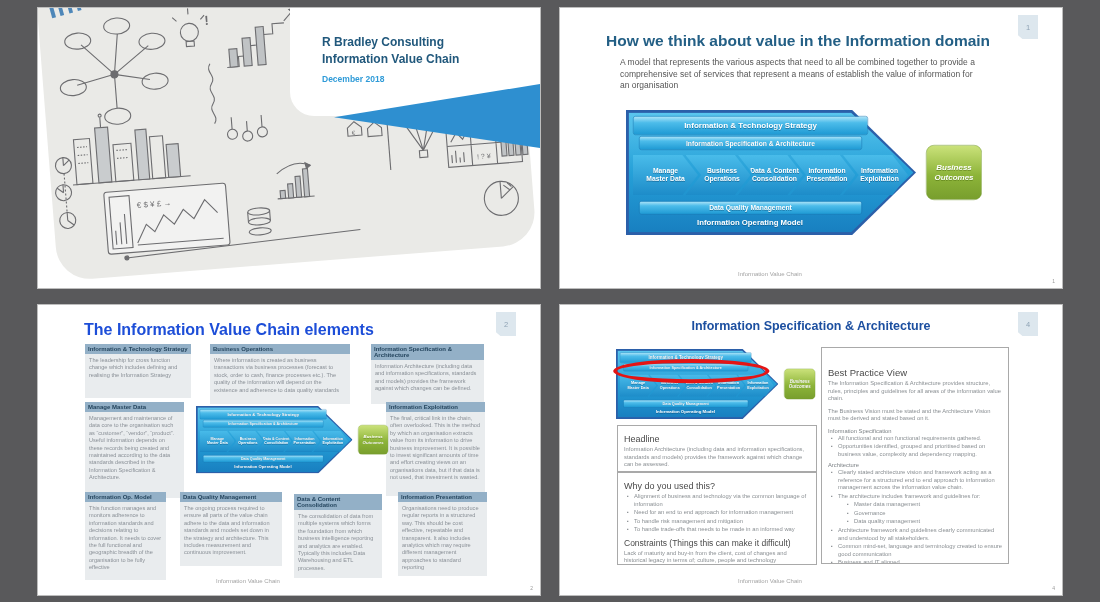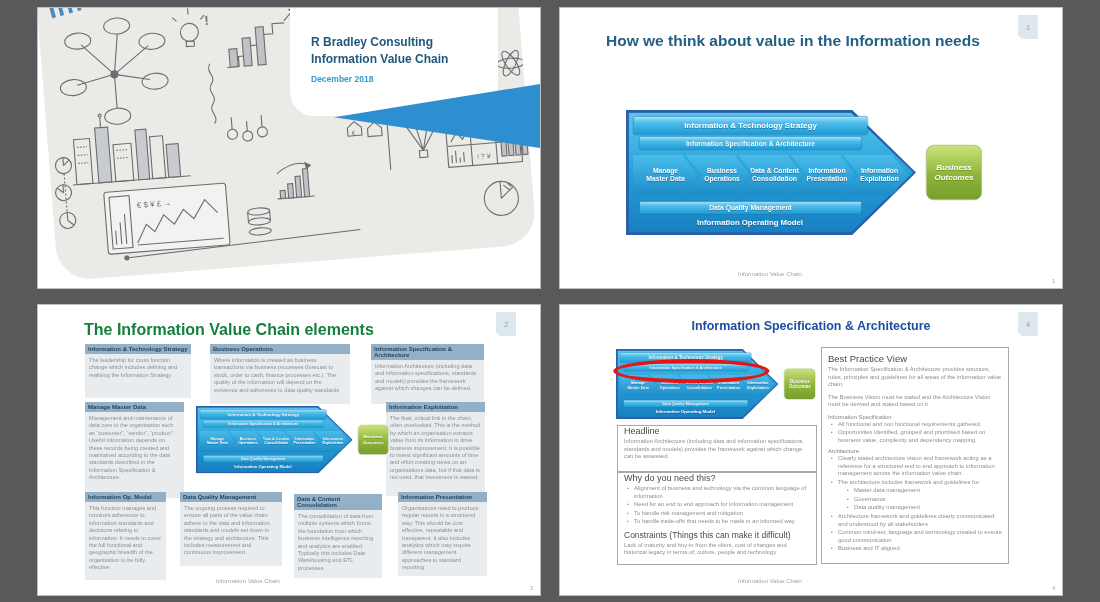--- a/index.html
+++ b/index.html
@@ -17,22 +17,22 @@
          clip-path:polygon(0 0,100% 0,100% 100%,22% 100%,0 84%);}
   .sfooter{position:absolute;left:0;width:420px;bottom:11px;text-align:center;
            font-size:6px;color:#a3a3a3;}
   .pagenum{position:absolute;right:7px;bottom:4px;font-size:5px;color:#9a9a9a;}
 
   
   .doodle-wrap{position:absolute;left:8px;top:-45px;width:480px;height:300px;background:#eaeae7;
                border-radius:34px;transform:rotate(-4.5deg);overflow:hidden;}
   .watermark{position:absolute;left:8px;top:14px;font-size:27px;font-weight:bold;color:#4e87b9;
              transform:rotate(-11deg);transform-origin:0 0;letter-spacing:1px;}
-  .title-card{position:absolute;left:252px;top:0;width:208px;height:108px;background:#ffffff;
-              border-radius:0 0 0 24px;padding:26px 0 0 21px;box-sizing:border-box;}
+  .title-card{position:absolute;left:252px;top:0;width:250px;height:108px;background:#ffffff;
+              border-radius:0 0 0 24px;padding:26px 0 0 32px;box-sizing:border-box;}
   .title-card .t{font-size:12px;font-weight:bold;color:#21587c;line-height:1.45;}
   .title-card .d{font-size:8.5px;font-weight:bold;color:#2f9bd8;margin-top:5px;}
   .pennant{position:absolute;left:296px;top:76px;width:206px;height:64px;background:#2e8fd0;
            clip-path:polygon(0 52%,100% 0,100% 100%);}
 
   
   .s2-title{position:absolute;left:46px;top:24px;width:430px;font-size:15.5px;font-weight:bold;color:#235f85;}
   .s2-sub{position:absolute;left:60px;top:49px;width:356px;font-size:8.5px;color:#565656;line-height:1.38;}
 
   
@@ -65,42 +65,42 @@
   .vc-outcome{position:absolute;left:600px;top:70px;width:110px;height:108px;border-radius:16px;
               background:linear-gradient(180deg,#cbe27b 0%,#8db439 55%,#789e2d 100%);
               border:1px solid #6d9427;color:#fff;font-weight:bold;font-style:italic;font-size:16px;
               display:flex;flex-direction:column;align-items:center;justify-content:center;gap:2px;
               text-shadow:0 1px 1px rgba(60,90,0,.45);}
   .vc-ellipse{display:none;position:absolute;left:-10px;top:36px;width:530px;height:58px;
               border:14px solid #e31515;border-radius:50%;}
   .vc.hl .vc-ellipse{display:block;}
 
   
-  .s3-title{position:absolute;left:46px;top:16px;font-size:16px;font-weight:bold;color:#15803d;}
+  .s3-title{position:absolute;left:46px;top:16px;font-size:16px;font-weight:bold;color:#1d4ed8;}
   .s3box{position:absolute;}
   .s3hdr{background:#93b0c7;color:#24455e;font-weight:bold;font-size:6px;padding:2px 3px;}
   .s3body{background:#e9ecee;color:#8a9097;font-size:5.6px;padding:3px 4px;line-height:1.32;overflow:hidden;}
   .b1{left:47px;top:39px;width:106px;}  .b1 .s3body{height:38px;}
   .b2{left:172px;top:39px;width:140px;} .b2 .s3body{height:44px;}
   .b3{left:333px;top:39px;width:113px;} .b3 .s3body{height:38px;}
   .b4{left:47px;top:97px;width:99px;}   .b4 .s3body{height:80px;}
   .b5{left:348px;top:97px;width:99px;}  .b5 .s3body{height:78px;}
   .b6{left:47px;top:187px;width:81px;}  .b6 .s3body{height:72px;}
   .b7{left:142px;top:187px;width:102px;}.b7 .s3body{height:58px;}
   .b8{left:256px;top:189px;width:88px;} .b8 .s3body{height:62px;}
   .b9{left:360px;top:187px;width:89px;} .b9 .s3body{height:68px;}
 
   
   .s4-title{position:absolute;left:0;top:14px;width:100%;text-align:center;font-size:12.5px;
             font-weight:bold;color:#1c4fa0;}
   .s4box{position:absolute;background:#fff;border:1px solid #a9a9a9;box-sizing:border-box;
-         padding:0 6px;overflow:hidden;}
+         padding:8px 6px;overflow:hidden;}
   .s4-headline{left:57px;top:120px;width:200px;height:47px;}
   .s4-why{left:57px;top:167px;width:200px;height:93px;}
-  .s4-best{left:261px;top:42px;width:188px;height:217px;padding:5px 6px;}
+  .s4-best{left:261px;top:42px;width:188px;height:217px;padding:19px 6px;}
   .s4h{font-size:9px;color:#4a4a4a;margin:0 0 2px 0;font-weight:normal;}
   .s4p{font-size:5.8px;color:#8a8f93;line-height:1.3;margin:0 0 5px 0;}
   .s4ul{list-style:none;margin:1px 0 4px 2px;padding:0;font-size:5.8px;color:#8a8f93;line-height:1.3;}
   .s4ul li{padding-left:8px;position:relative;margin-bottom:1px;}
   .s4ul li::before{content:"▪";position:absolute;left:1px;font-size:5px;color:#8a8f93;}
   .s4ul .sub{list-style:none;margin:1px 0 1px 8px;padding:0;}
   .s4subh{font-size:5.8px;color:#7d8286;margin:4px 0 1px 0;}
 </style>
 </head>
 <body>
@@ -237,21 +237,22 @@
   <div class="title-card">
     <div class="t">R Bradley Consulting</div>
     <div class="t">Information Value Chain</div>
     <div class="d">December 2018</div>
   </div>
   <div class="pennant"></div>
 </div>
 
 <div class="slide" id="slide2">
   <div class="badge">1</div>
-  <div class="s2-title">How we think about value in the Information needs</div>
+  <div class="s2-title">How we think about value in the Information domain</div>
+  <div class="s2-sub">A model that represents the various aspects that need to all be combined together to provide a comprehensive set of services that represent a means of establish the value of information for an organisation</div>
 
   <div class="vc vc2">
     <div class="vc-out"></div>
     <div class="vc-in"></div>
     <div class="vc-bar vc-strat">Information &amp; Technology Strategy</div>
     <div class="vc-bar vc-spec">Information Specification &amp; Architecture</div>
     <div class="vc-row">
       <div class="vc-chev first">
           <span>Manage</span>
           <span>Master Data</span>
@@ -406,21 +407,21 @@
       </div>
     <div class="vc-ellipse"></div>
   </div>
 
   <div class="s4box s4-headline">
     <div class="s4h">Headline</div>
     <div class="s4p">Information Architecture (including data and information specifications, standards and models) provides the framework against which change can be assessed.</div>
   </div>
 
   <div class="s4box s4-why">
-    <div class="s4h">Why do you need this?</div>
+    <div class="s4h">Why do you used this?</div>
     <ul class="s4ul">
       <li>Alignment of business and technology via the common language of information</li>
       <li>Need for an end to end approach for information management</li>
       <li>To handle risk management and mitigation</li>
       <li>To handle trade-offs that needs to be made in an informed way</li>
     </ul>
     <div class="s4h" style="font-size:8.5px">Constraints (Things this can make it difficult)</div>
     <div class="s4p">Lack of maturity and buy-in from the client, cost of changes and historical legacy in terms of; culture, people and technology</div>
   </div>
 

